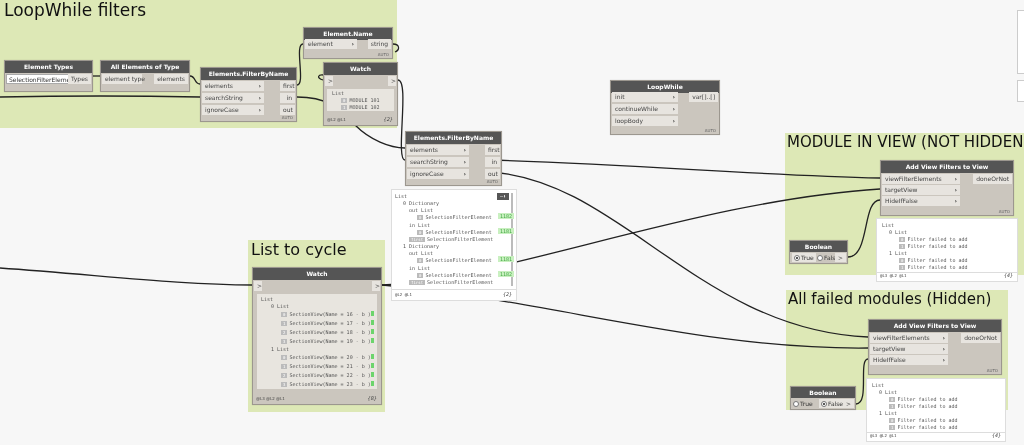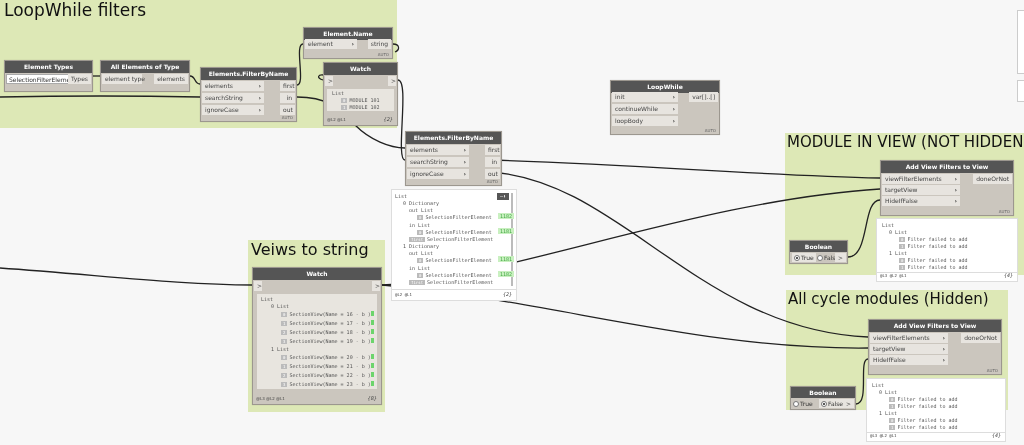--- a/index.html
+++ b/index.html
@@ -26,27 +26,27 @@
   .bool-radio.on::after { content: ""; display: block; width: 2px; height: 2px; margin: 1px; border-radius: 50%; background: #222; }
   .green-bar { position: absolute; width: 3px; height: 5px; background: #6cd46c; }
 </style>
 </head>
 <body>
 
 <div class="group" style="left:0;top:0;width:397px;height:128px;">
   <div class="group-title" style="left:4px;top:0;font-size:17px;">LoopWhile filters</div>
 </div>
 <div class="group" style="left:248px;top:240px;width:137px;height:172px;">
-  <div class="group-title" style="left:3px;top:0;font-size:16px;">Veiws to string</div>
+  <div class="group-title" style="left:3px;top:0;font-size:16px;">List to cycle</div>
 </div>
 <div class="group" style="left:785px;top:133px;width:239px;height:142px;">
   <div class="group-title" style="left:2px;top:0;font-size:15px;">MODULE IN VIEW (NOT HIDDEN)</div>
 </div>
 <div class="group" style="left:786px;top:290px;width:222px;height:120px;">
-  <div class="group-title" style="left:2px;top:0;font-size:15px;">All cycle modules (Hidden)</div>
+  <div class="group-title" style="left:2px;top:0;font-size:15px;">All failed modules (Hidden)</div>
 </div>
 
 <svg class="wires" viewBox="0 0 1024 445">
   <g fill="none" stroke="#222" stroke-width="1.3">
     <path d="M0,97 C100,95 150,96 200,97"></path>
     <path d="M92,76 L100,76"></path>
     <path d="M190,76 C196,76 194,84 200,84"></path>
     <path d="M297,85 C306,85 294,44 303,44"></path>
     <path d="M297,97 C330,97 340,110 355,125 C370,140 390,148 405,148"></path>
     <path d="M393,44 C400,44 400,50 395,52"></path>

